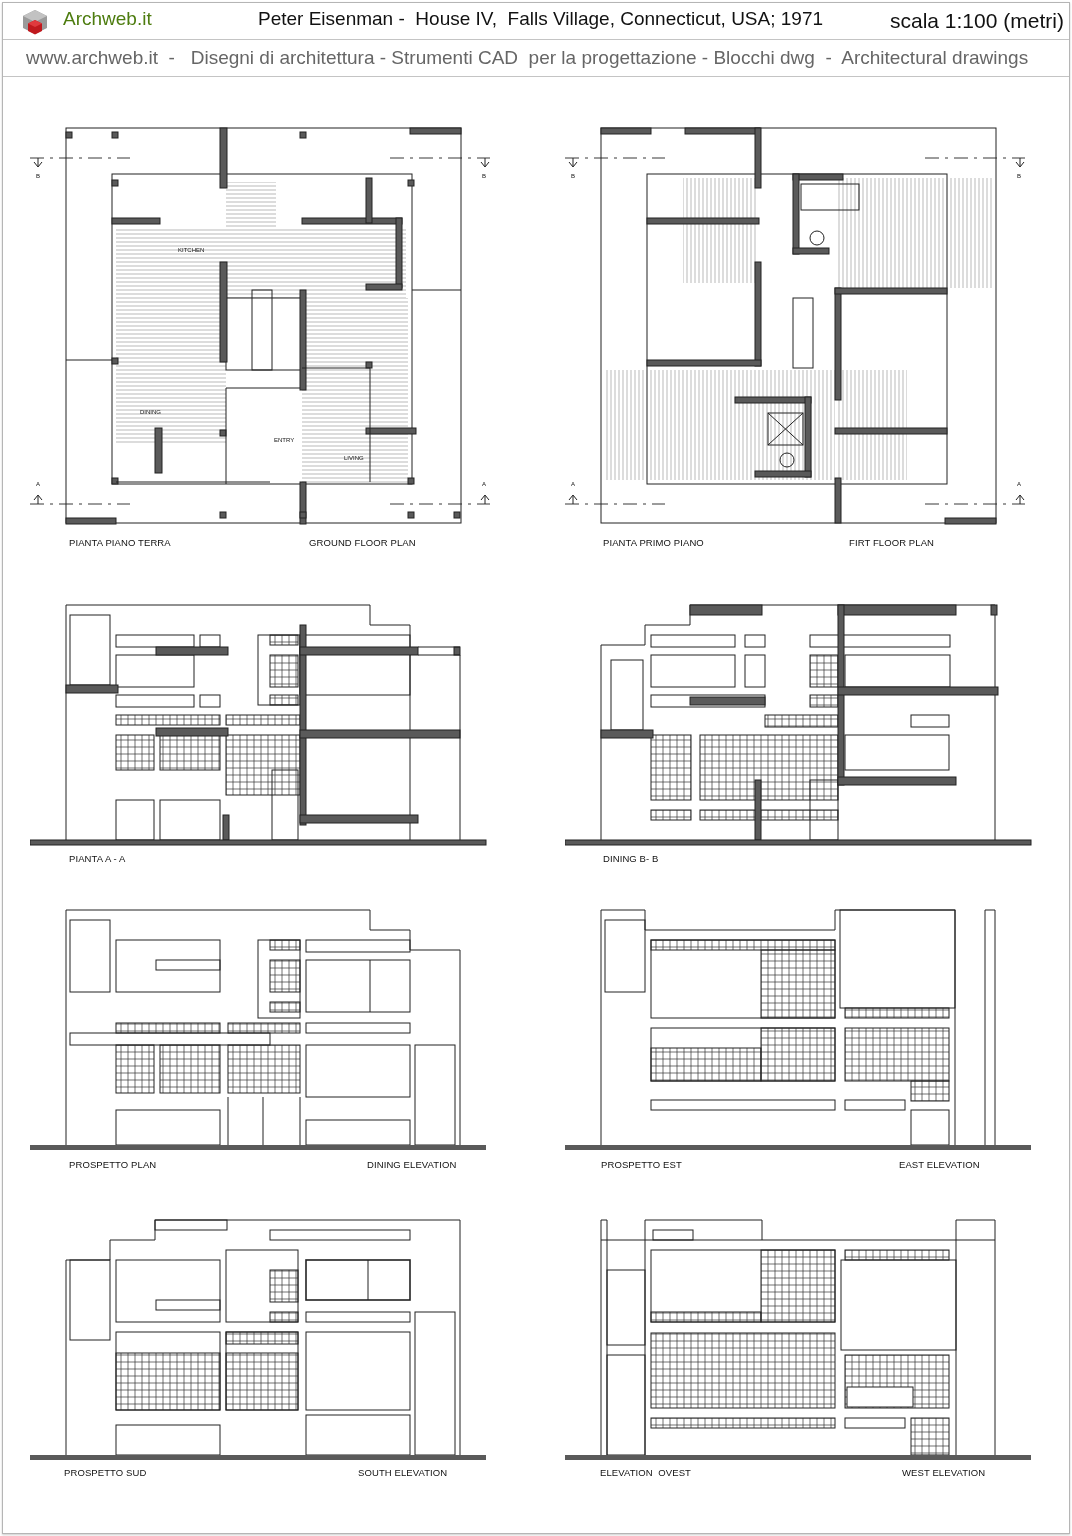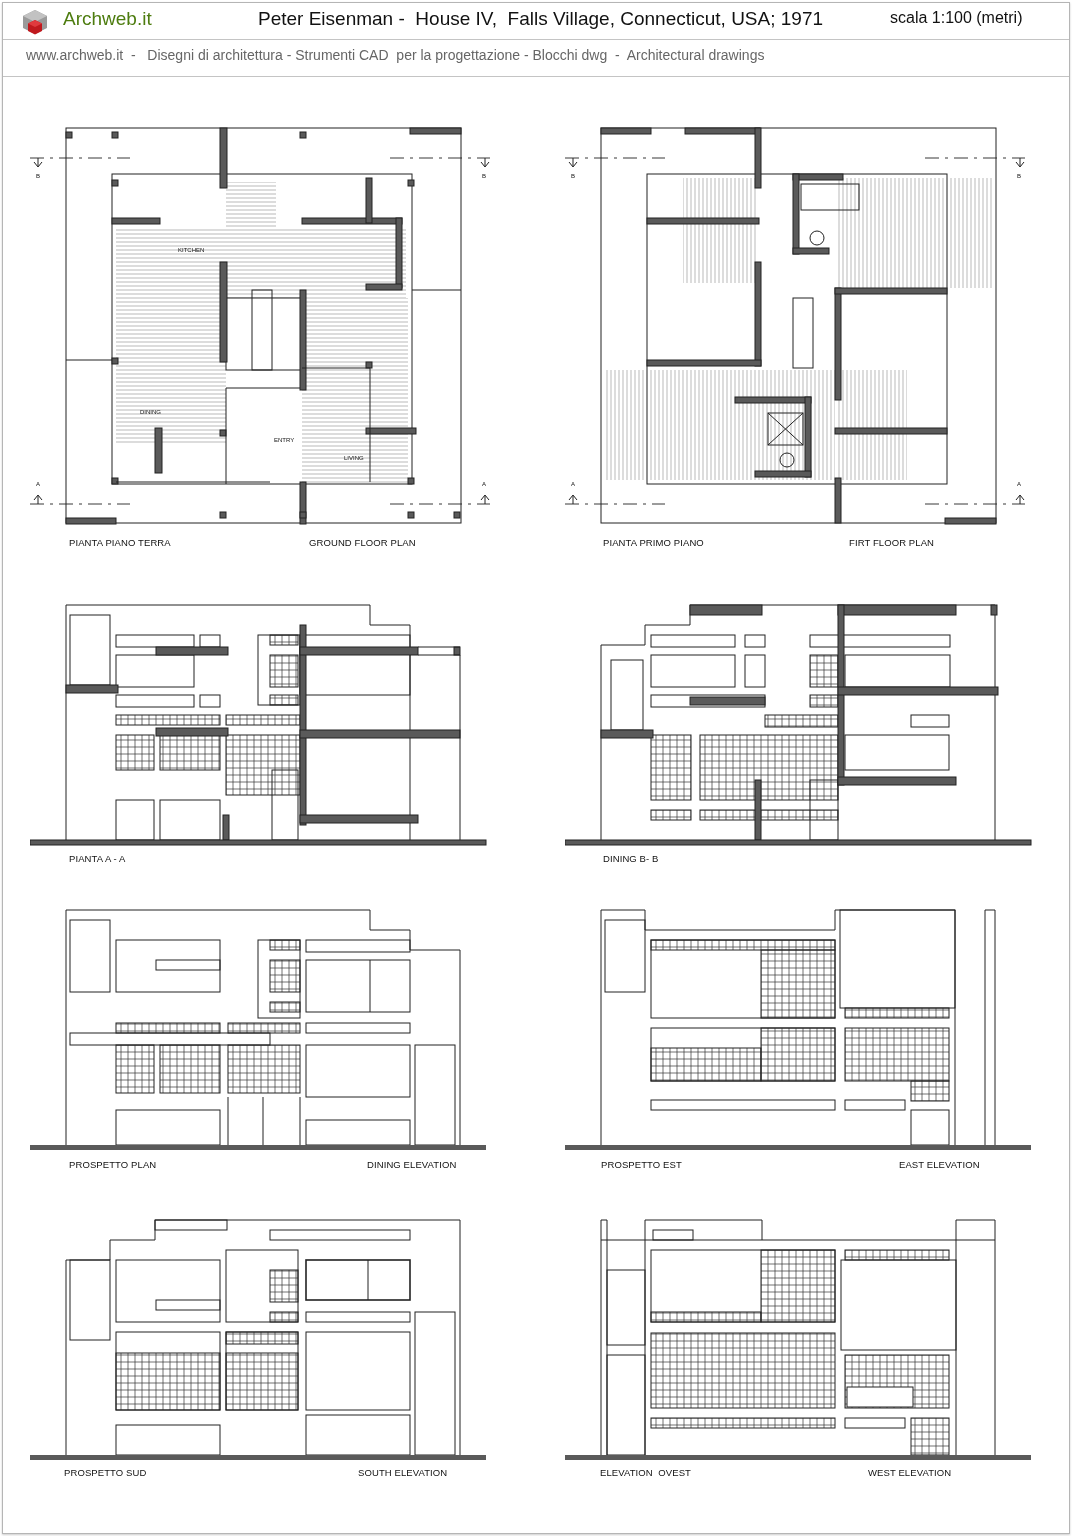--- a/index.html
+++ b/index.html
@@ -3,22 +3,22 @@
 <meta charset="utf-8">
 <style>
   html,body{margin:0;padding:0;background:#fff;}
   body{width:1072px;height:1536px;position:relative;overflow:hidden;font-family:"Liberation Sans",sans-serif;}
   .frame{position:absolute;left:2px;top:2px;width:1066px;height:1530px;border:1px solid #b5b5b5;box-shadow:0 1px 2px #ccc;}
   .hdr1{position:absolute;left:3px;top:3px;width:1066px;height:36px;border-bottom:1px solid #c4c4c4;}
   .hdr2{position:absolute;left:3px;top:40px;width:1066px;height:36px;border-bottom:1px solid #c4c4c4;}
   .logo{position:absolute;left:22px;top:9px;width:26px;height:26px;}
   .brand{position:absolute;left:63px;top:8px;font-size:19px;color:#4d7c0f;}
   .title{position:absolute;left:222px;top:8px;font-size:19px;color:#111;white-space:pre;margin-left:36px;}
-  .scale{position:absolute;left:890px;top:9px;font-size:16px;color:#111;}
-  .sub{position:absolute;left:26px;top:47px;font-size:14px;color:#666;white-space:pre;}
+  .scale{position:absolute;left:890px;top:9px;font-size:21px;color:#111;}
+  .sub{position:absolute;left:26px;top:47px;font-size:19px;color:#666;white-space:pre;}
   .drw{position:absolute;}
   .lbl{position:absolute;font-size:9.5px;color:#111;letter-spacing:0.1px;white-space:pre;text-align:center;}
   svg .t{fill:#111;font-family:"Liberation Sans",sans-serif;}
 </style>
 </head>
 <body>
 
 <div class="frame"></div>
 
 <div class="hdr1"></div>
@@ -315,13 +315,13 @@
   <rect x="276" y="45" width="115" height="90"></rect>
   <rect x="86" y="118" width="184" height="75" fill="url(#grid)"></rect>
   <rect x="280" y="140" width="104" height="53" fill="url(#grid)"></rect>
     <rect x="282" y="172" width="66" height="20" fill="#fff"></rect>
   <rect x="86" y="203" width="184" height="10" fill="url(#grid)"></rect>
     <rect x="280" y="203" width="60" height="10"></rect>
   <rect x="346" y="203" width="38" height="37" fill="url(#grid)"></rect>
   <rect x="0" y="240" width="466" height="5" fill="#5a5a5a" stroke="none"></rect>
 </svg>
 <div class="lbl" style="left:600px;top:1467px">ELEVATION  OVEST</div>
-<div class="lbl" style="left:868px;top:1467px">WEST ELEVATION</div>
+<div class="lbl" style="left:902px;top:1467px">WEST ELEVATION</div>
 
 </body></html>

